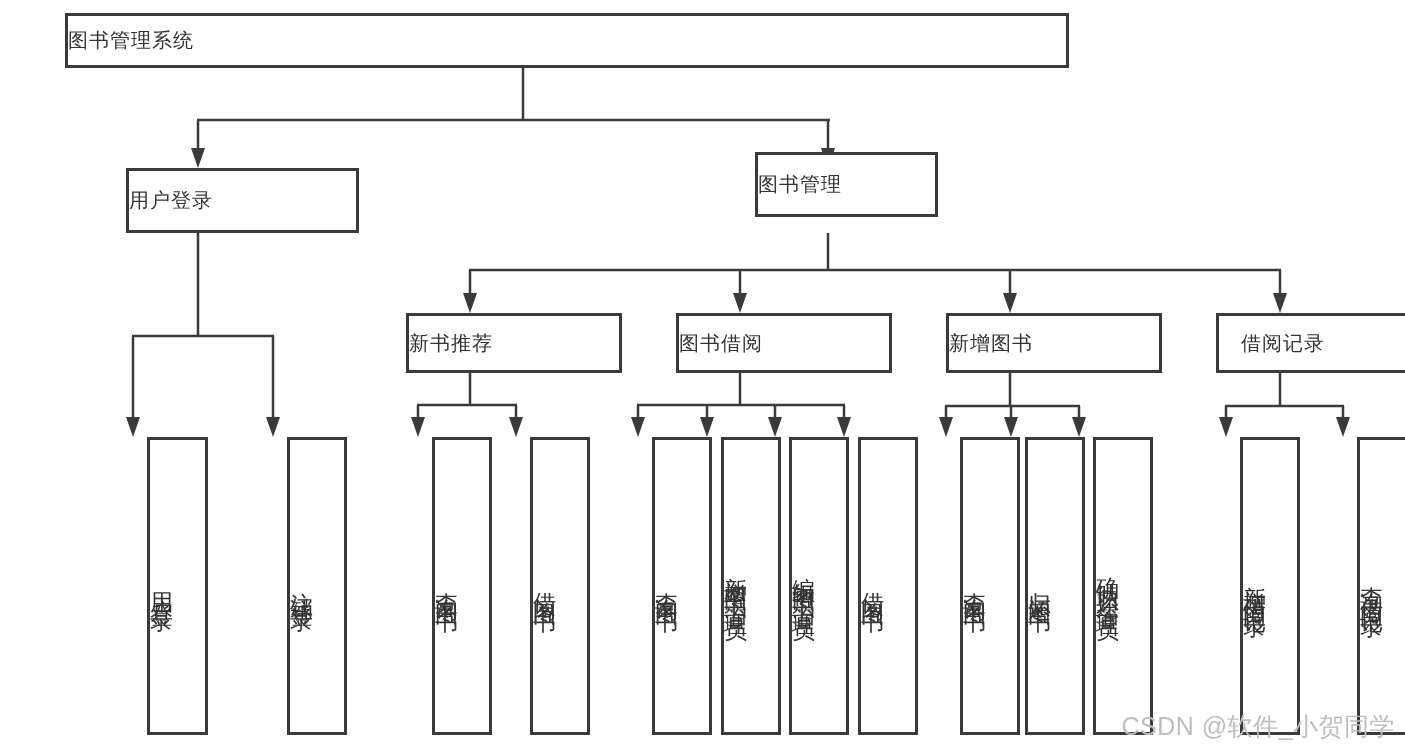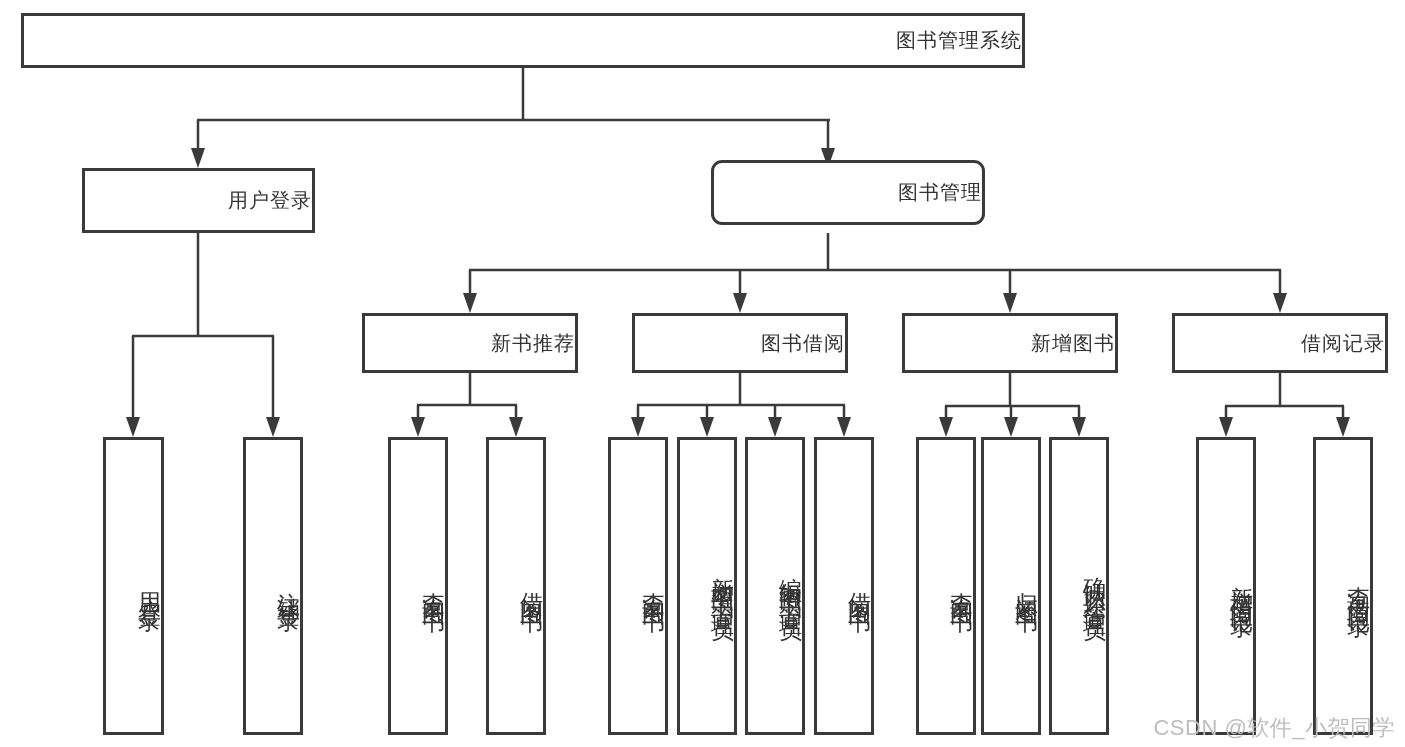--- a/index.html
+++ b/index.html
@@ -18,36 +18,37 @@
     overflow:hidden;
   }
   svg.edges{position:absolute;left:0;top:0;width:1405px;height:747px;}
   svg.edges line{stroke:var(--line);stroke-width:2.5;}
   svg.edges polygon{fill:var(--line);stroke:none;}
   .node{
     position:absolute;
     box-sizing:border-box;
     border:3px solid var(--line);
     background:#fff;
-    display:flex;align-items:center;justify-content:flex-end;
+    display:flex;align-items:center;justify-content:flex-start;
     text-align:center;
+    margin-left:44px;
   }
   .hlabel{font-size:20px;letter-spacing:1px;white-space:nowrap;}
   .root .hlabel{font-size:20px;}
   .leaf span{
     writing-mode:vertical-rl;
     text-orientation:mixed;
     font-size:23px;
     letter-spacing:6px;
     line-height:1;
   }
   .watermark{
     position:absolute;
     right:10px;bottom:4px;
-    font-size:22px;
+    font-size:25px;
     color:var(--watermark);
     letter-spacing:0.5px;
     white-space:nowrap;
   }
 </style>
 </head>
 <body>
 
 <div class="stage">
 
@@ -127,21 +128,21 @@
     </g>
   </svg>
 
   <div class="node root" style="left:21px;top:13px;width:1004px;height:55px;">
     <span class="hlabel">图书管理系统</span>
   </div>
 
   <div class="node" style="left:82px;top:168px;width:233px;height:65px;">
     <span class="hlabel">用户登录</span>
   </div>
-  <div class="node" style="left:711px;top:160px;width:274px;height:65px;border-radius:11px;">
+  <div class="node" style="left:711px;top:152px;width:183px;height:65px;">
     <span class="hlabel">图书管理</span>
   </div>
 
   <div class="node" style="left:632px;top:313px;width:216px;height:60px;">
     <span class="hlabel">图书借阅</span>
   </div>
   <div class="node" style="left:362px;top:313px;width:216px;height:60px;">
     <span class="hlabel">新书推荐</span>
   </div>
   <div class="node" style="left:902px;top:313px;width:216px;height:60px;">

